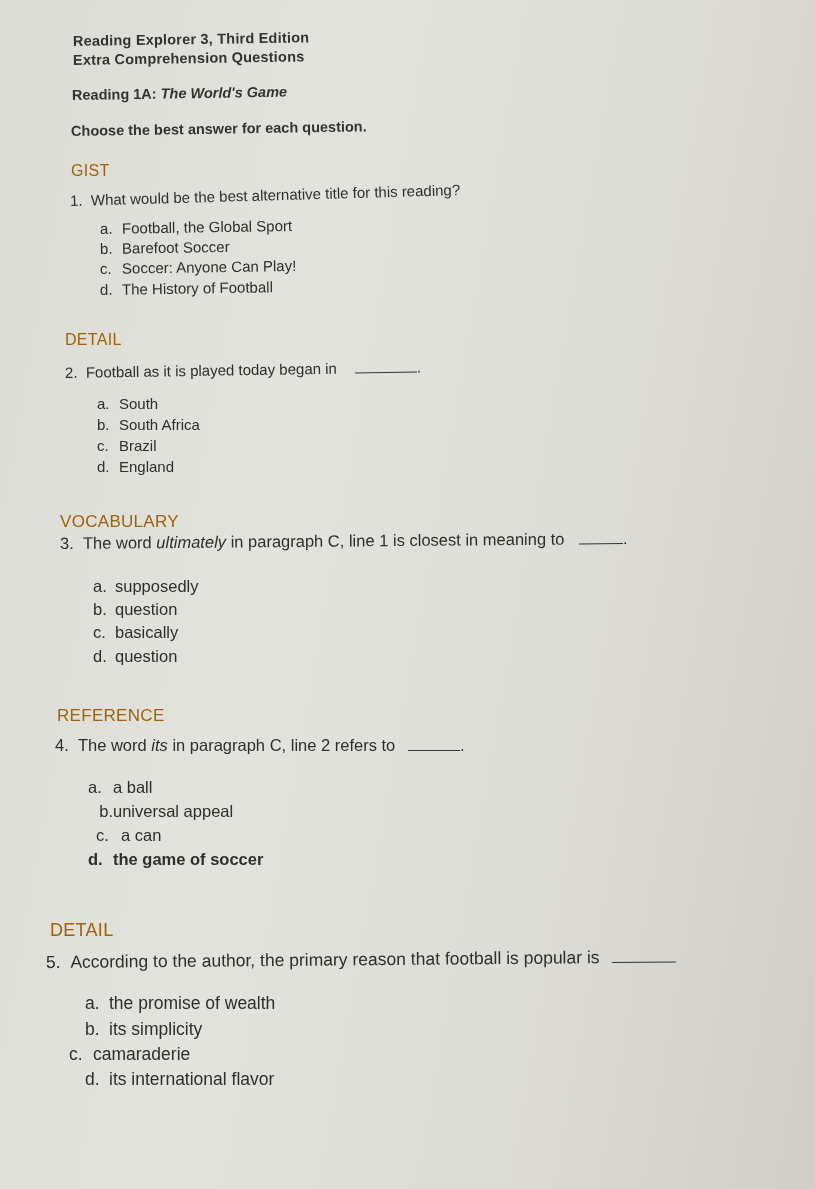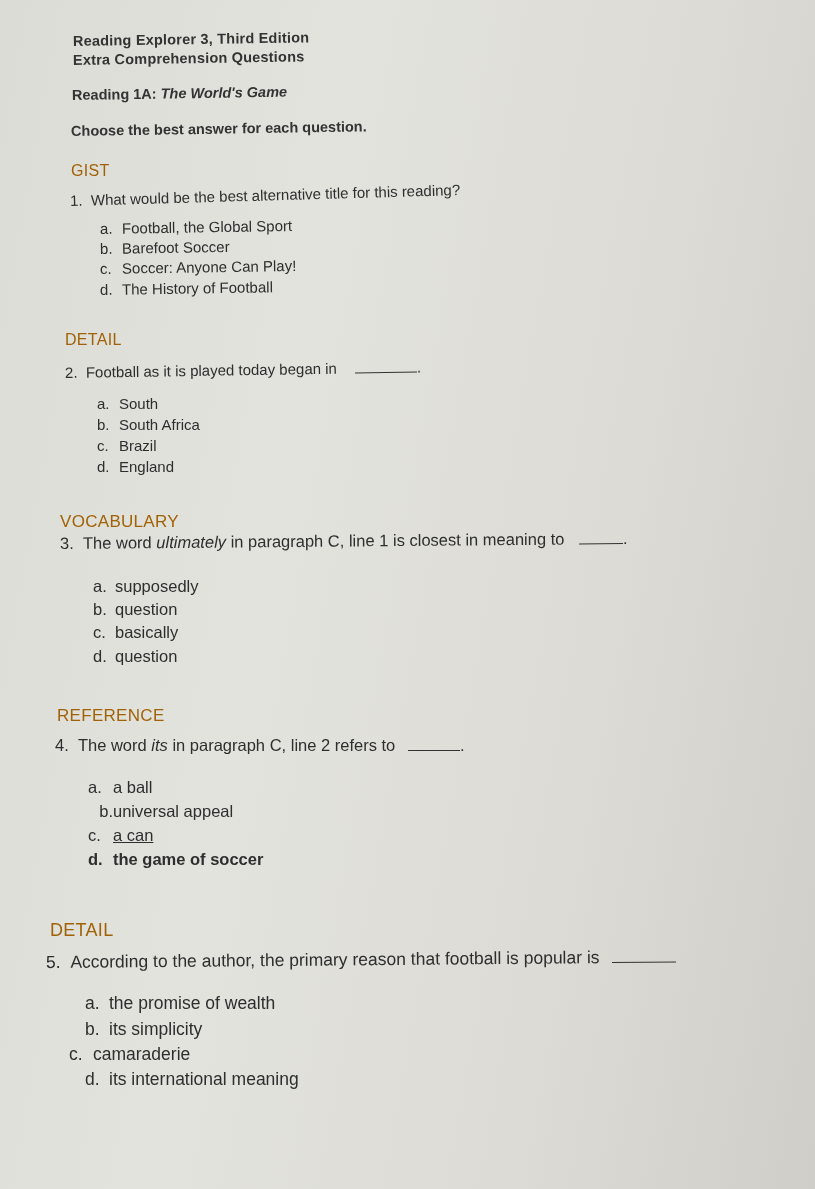--- a/index.html
+++ b/index.html
@@ -80,29 +80,29 @@
   </div>
 
   <div class="lg">
     <div class="abs sec" style="left:57px; top:706px;">REFERENCE</div>
     <div class="abs q" style="left:55px; top:736px;">
       <span>4.</span>&nbsp;&nbsp;<span>The word </span><i>its</i><span> in paragraph C, line 2 refers to</span>
       <span class="blank" style="width:52px; margin-left:8px;"></span><span>.</span>
     </div>
     <div class="abs opt" style="left:88px; top:778px;"><span class="ltr" style="width:25px">a.</span><span>a ball</span></div>
     <div class="abs opt" style="left:88px; top:802px;text-align:right;"><span class="ltr" style="width:25px">b.</span><span>universal appeal</span></div>
-    <div class="abs opt" style="left:88px; top:826px;text-decoration:underline;"><span class="ltr" style="width:25px">c.</span><span>a can</span></div>
+    <div class="abs opt" style="left:96px; top:826px;"><span class="ltr" style="width:25px">c.</span><span>a can</span></div>
     <div class="abs opt" style="left:88px; top:850px;font-weight:bold;"><span class="ltr" style="width:25px">d.</span><span>the game of soccer</span></div>
   </div>
 
   <div class="xl">
     <div class="abs sec" style="left:50px; top:920px;">DETAIL</div>
     <div class="abs q rot3" style="left:46px; top:952px;">
       <span>5.</span>&nbsp;&nbsp;<span>According to the author, the primary reason that football is popular is</span>
       <span class="blank" style="width:64px; margin-left:8px;"></span>
     </div>
     <div class="abs opt" style="left:85px; top:993px;"><span class="ltr" style="width:24px">a.</span><span>the promise of wealth</span></div>
     <div class="abs opt" style="left:85px; top:1019px;"><span class="ltr" style="width:24px">b.</span><span>its simplicity</span></div>
     <div class="abs opt" style="left:69px; top:1044px;"><span class="ltr" style="width:24px">c.</span><span>camaraderie</span></div>
-    <div class="abs opt" style="left:85px; top:1069px;"><span class="ltr" style="width:24px">d.</span><span>its international meaning</span></div>
+    <div class="abs opt" style="left:85px; top:1069px;"><span class="ltr" style="width:24px">d.</span><span>its international flavor</span></div>
   </div>
 
 </div>
 
 </body></html>

